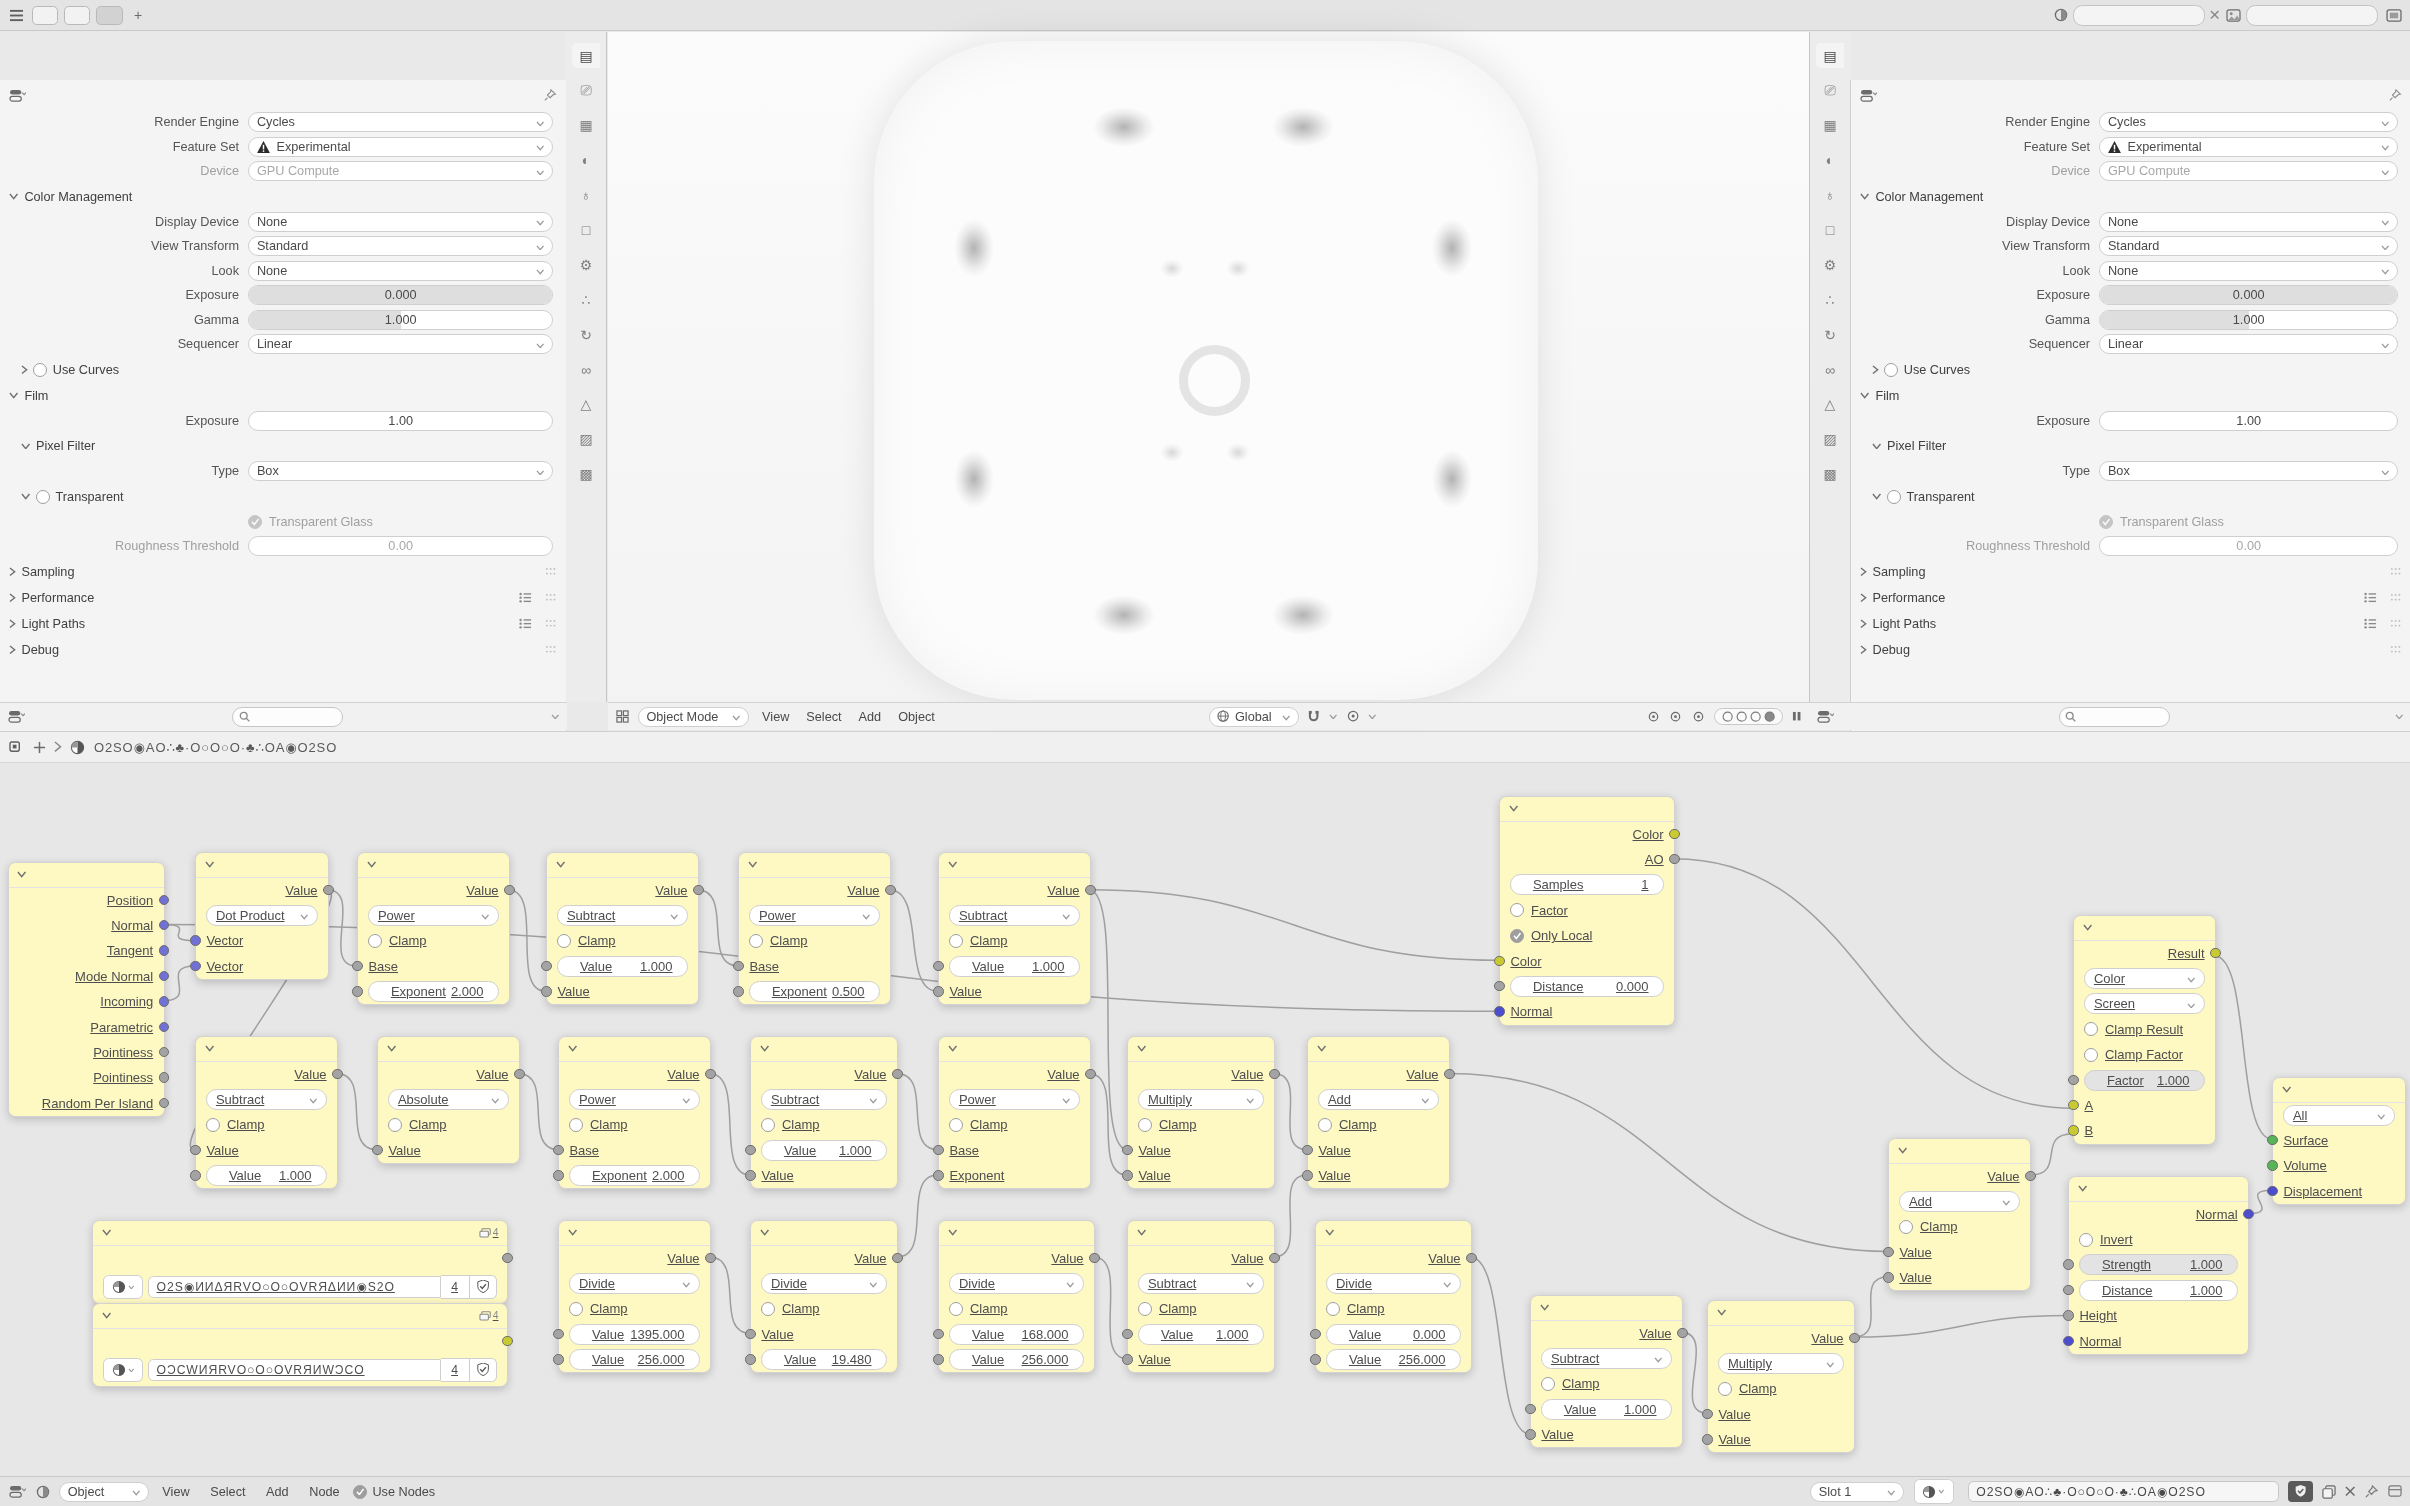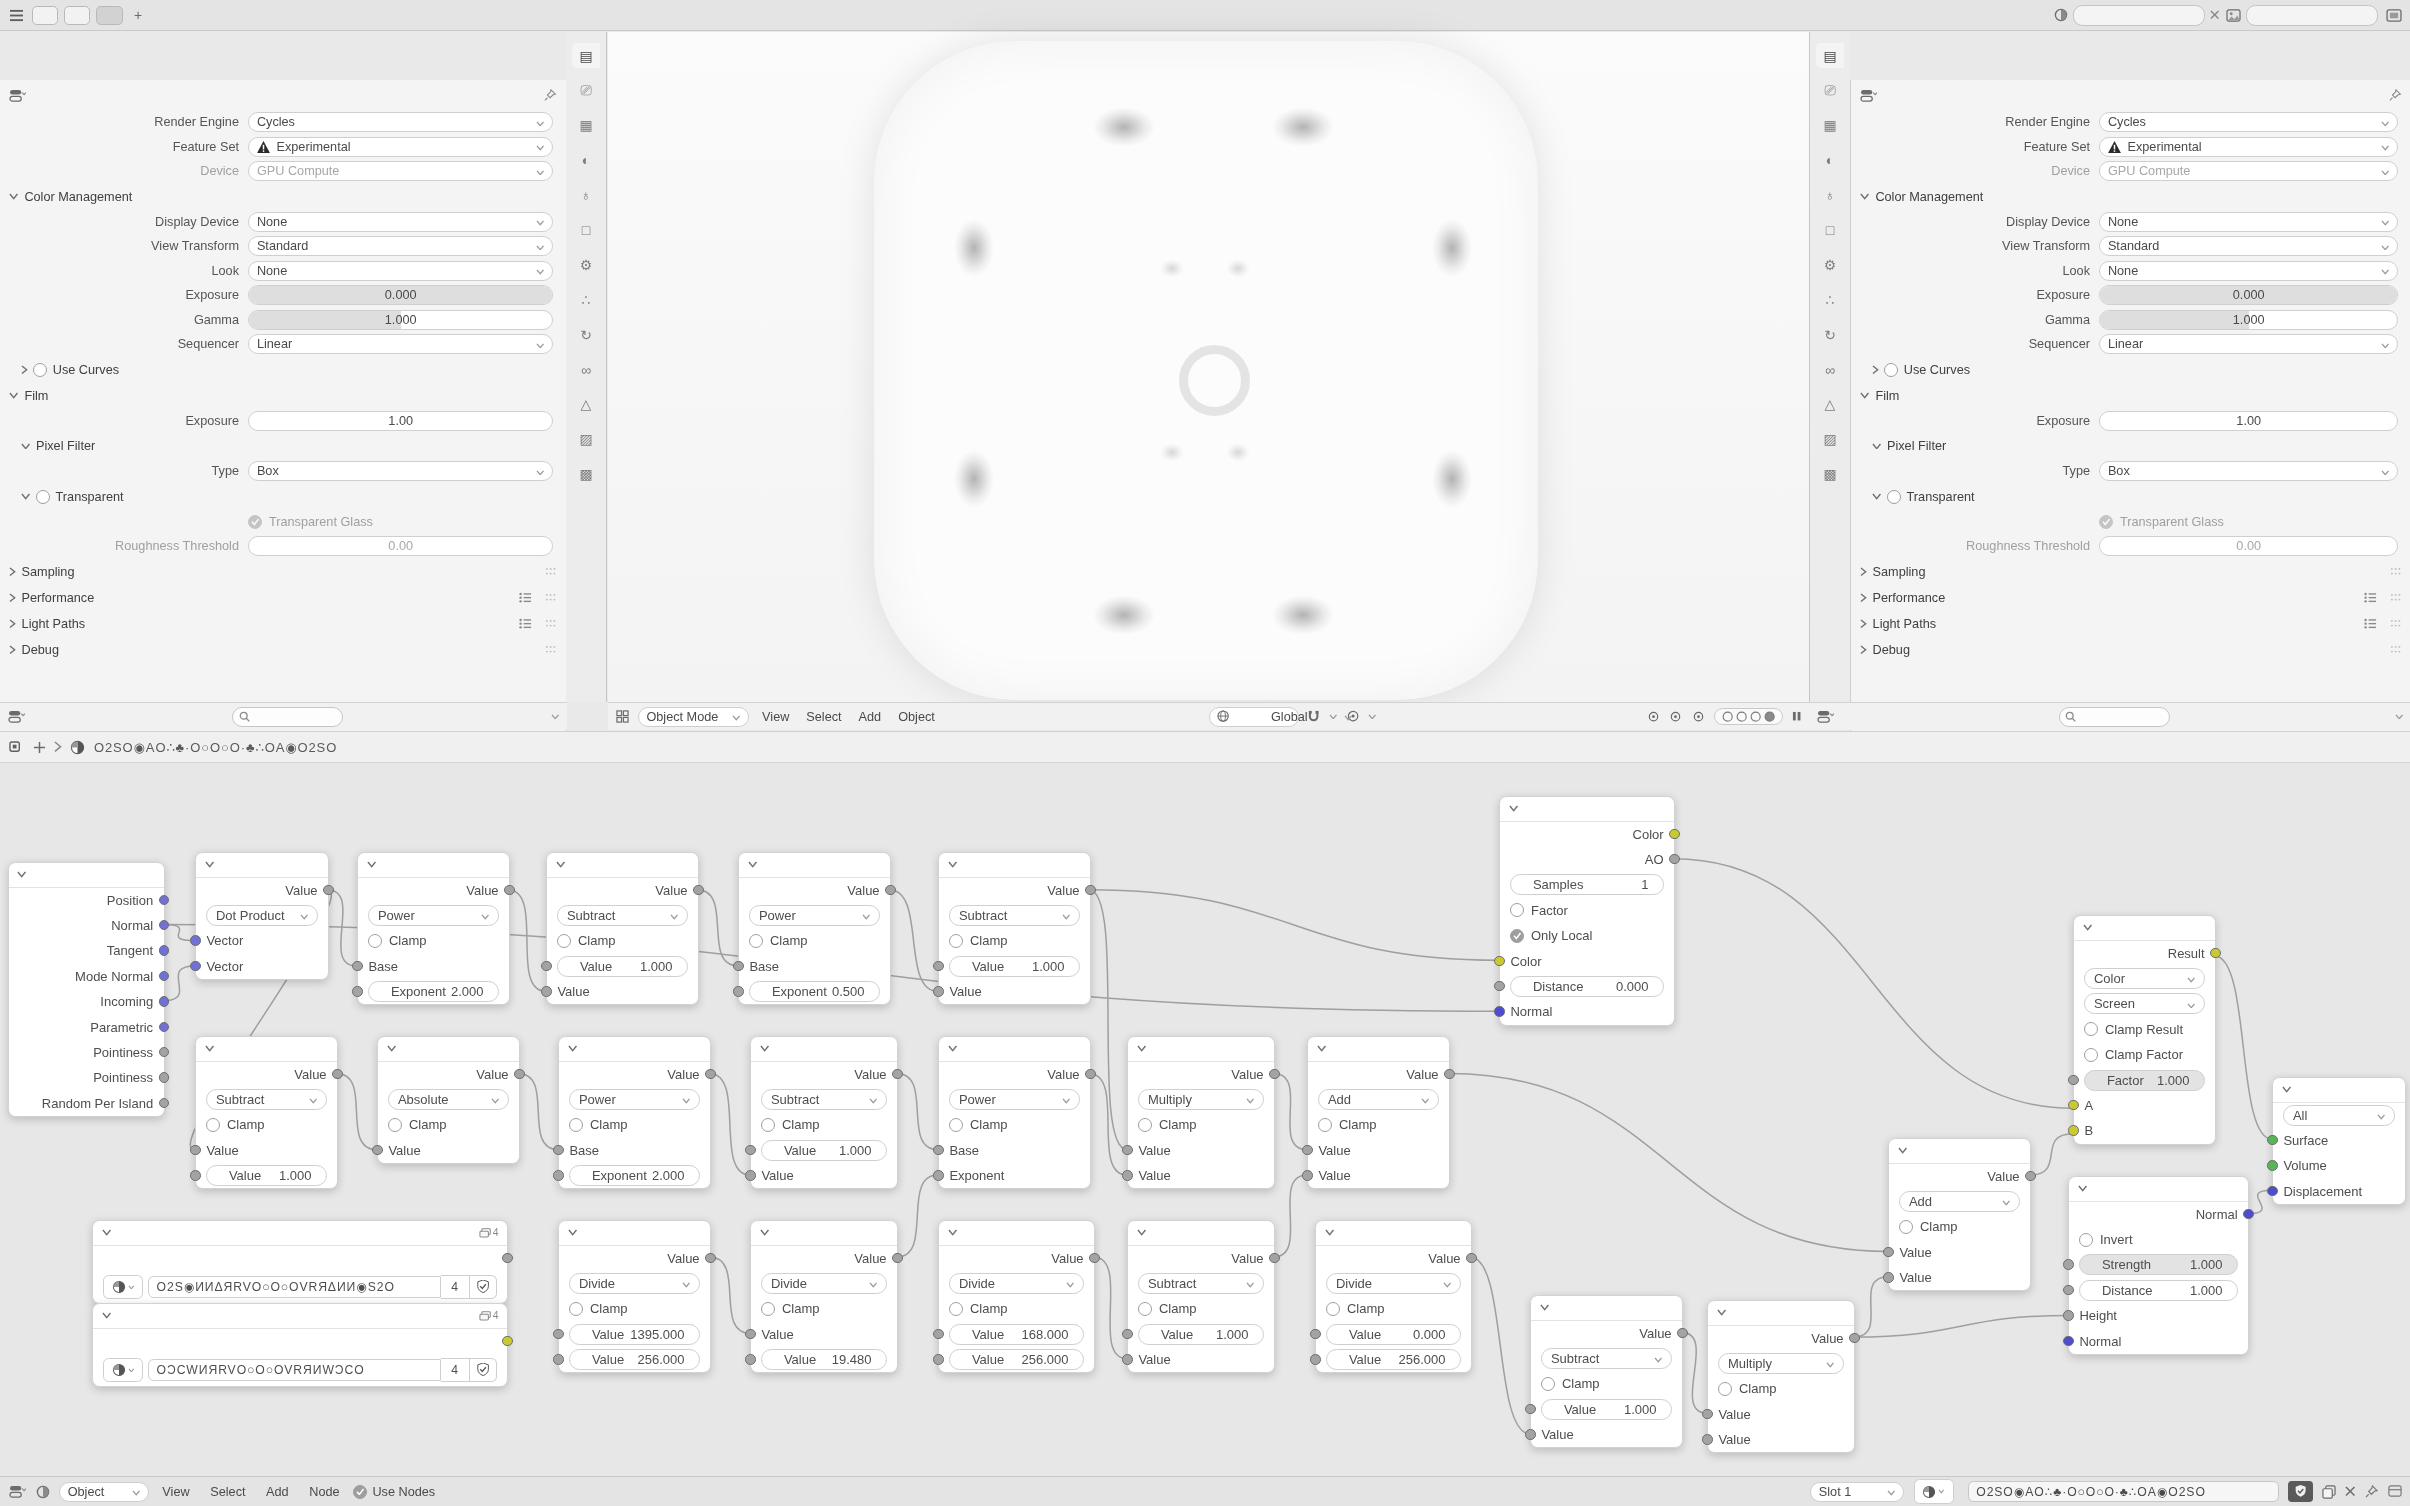--- a/index.html
+++ b/index.html
@@ -58,22 +58,22 @@
   #viewport{background:linear-gradient(#fbfbfb,#f3f3f3);}
   #vobject{position:absolute;border-radius:141px;background:#fcfcfc;
     box-shadow:0 0 38px rgba(0,0,0,0.10), inset 0 0 56px rgba(0,0,0,0.05);}
   .spot{position:absolute;border-radius:50%;background:radial-gradient(closest-side,rgba(90,90,90,0.45),rgba(120,120,120,0.12) 70%,transparent);}
   .ring{position:absolute;border-radius:50%;border:9.4px solid rgba(120,120,120,0.18);}
   
   #nodehead{left:0;top:731px;width:2411px;height:32px;background:#f0f0f0;border-top:0.9px solid #cfcfcf;
     border-bottom:0.9px solid #d6d6d6;display:flex;align-items:center;padding:0 9.4px;box-sizing:border-box;gap:8.5px;}
   #nodecanvas{left:0;top:763px;width:2411px;height:714px;background:#e7e7e7;overflow:hidden;}
   #links{position:absolute;left:0;top:0;}
-  .node{position:absolute;background:#ffffff;border:0.9px solid #d2d2d2;border-radius:7.5px;
-    box-shadow:0 2.8px 8.5px rgba(0,0,0,0.18);font-size:13px;color:#4e4e4e;}
+  .node{position:absolute;background:#fef9c3;border:0.9px solid #d2d2d2;border-radius:7.5px;
+    box-shadow:0 2.8px 8.5px rgba(0,0,0,0.18);font-size:13px;color:#4e4e4e;text-decoration:underline;}
   .nhead{height:24.5px;border-bottom:0.9px solid #e3e3e3;display:flex;align-items:center;padding:0 8.5px;
     box-sizing:border-box;color:#8a8a8a;}
   .nhead .hbadge{margin-left:auto;font-size:10.4px;color:#8a8a8a;display:flex;align-items:center;gap:1.9px;}
   .nrow{position:relative;height:25.4px;display:flex;align-items:center;padding:0 10.4px;box-sizing:border-box;}
   .nrow.r-out{justify-content:flex-end;}
   .sock{position:absolute;width:10.4px;height:10.4px;border-radius:50%;border:0.9px solid #7a7a7a;top:50%;
     margin-top:-5.6px;box-sizing:border-box;}
   .sock.in{left:-5.6px;} .sock.out{right:-5.6px;}
   .npill{flex:1;height:21px;border:0.9px solid #cfcfcf;border-radius:10.4px;background:#fff;
     display:flex;align-items:center;padding:0 8.5px;box-sizing:border-box;}
@@ -794,21 +794,21 @@
         <span>Object Mode</span>
         <span class="chev"><svg width="8.5" height="5.6" viewBox="0 0 9 6">
             <path d="M1 1l3.5 4L8 1" fill="none" stroke="#9a9a9a" stroke-width="1.4"></path>
           </svg></span>
       </span>
       <span class="menuitem">View</span>
       <span class="menuitem">Select</span>
       <span class="menuitem">Add</span>
       <span class="menuitem">Object</span>
       <span style="flex: 1 1 0%;"></span>
-      <span class="pill sel" style="width: 90px; gap: 36px;">
+      <span class="pill sel" style="width: 90px;">
         <span class="icon" style="margin-right: 5.6px;">
           <svg width="12.2" height="12.2" viewBox="0 0 13 13">
             <circle cx="6.5" cy="6.5" r="5.5" fill="none" stroke="#6b6b6b" stroke-width="1.2"></circle>
             <ellipse cx="6.5" cy="6.5" rx="2.5" ry="5.5" fill="none" stroke="#6b6b6b" stroke-width="1"></ellipse>
             <line x1="1" y1="6.5" x2="12" y2="6.5" stroke="#6b6b6b" stroke-width="1"></line>
           </svg>
         </span>
         <span>Global</span>
         <span class="chev"><svg width="8.5" height="5.6" viewBox="0 0 9 6">
             <path d="M1 1l3.5 4L8 1" fill="none" stroke="#9a9a9a" stroke-width="1.4"></path>

